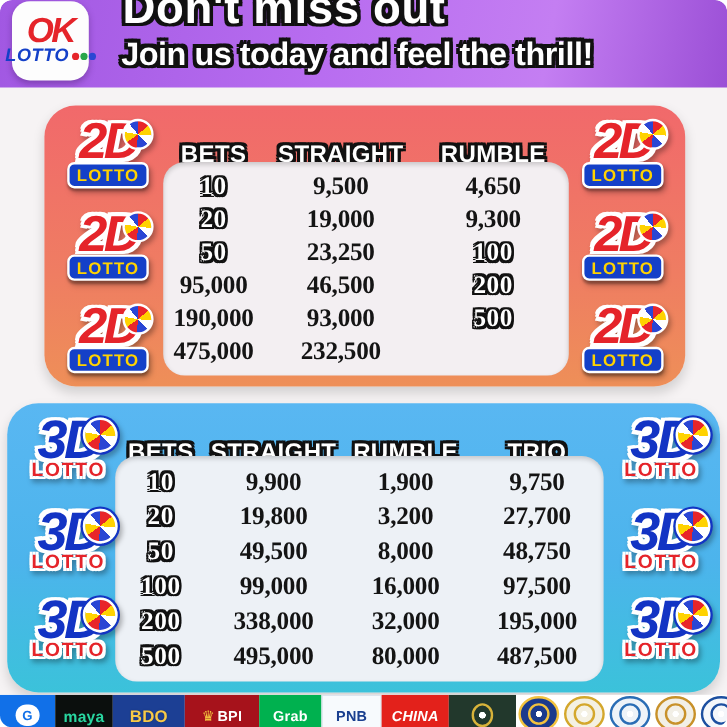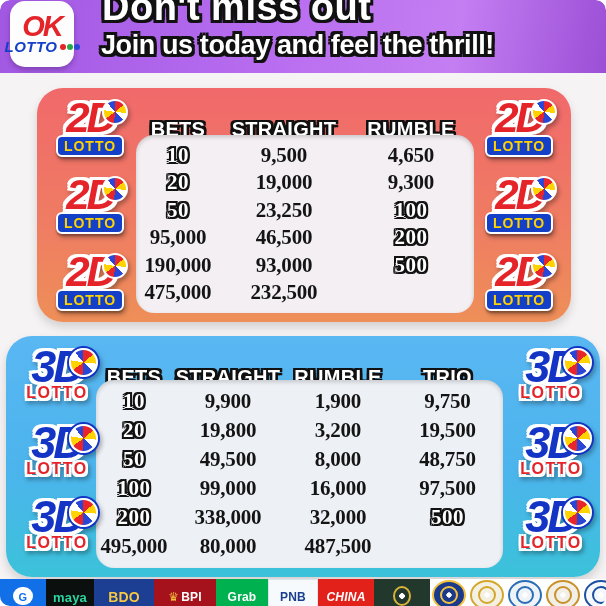--- a/index.html
+++ b/index.html
@@ -196,32 +196,33 @@
         <div class="col-head" data-name="column-header-trio">TRIO</div>
       </div>
     <div class="table table-3d" data-name="payout-table-3d">
         <div class="cell bet-cell" data-name="bet-amount">10</div>
         <div class="cell val-cell" data-name="straight-payout">9,900</div>
         <div class="cell val-cell" data-name="rumble-payout">1,900</div>
         <div class="cell val-cell" data-name="trio-payout">9,750</div>
         <div class="cell bet-cell" data-name="bet-amount">20</div>
         <div class="cell val-cell" data-name="straight-payout">19,800</div>
         <div class="cell val-cell" data-name="rumble-payout">3,200</div>
-        <div class="cell val-cell" data-name="trio-payout">19,500</div>
+        <div class="cell val-cell" data-name="trio-payout">27,700</div>
         <div class="cell bet-cell" data-name="bet-amount">50</div>
         <div class="cell val-cell" data-name="straight-payout">49,500</div>
         <div class="cell val-cell" data-name="rumble-payout">8,000</div>
         <div class="cell val-cell" data-name="trio-payout">48,750</div>
         <div class="cell bet-cell" data-name="bet-amount">100</div>
         <div class="cell val-cell" data-name="straight-payout">99,000</div>
         <div class="cell val-cell" data-name="rumble-payout">16,000</div>
         <div class="cell val-cell" data-name="trio-payout">97,500</div>
         <div class="cell bet-cell" data-name="bet-amount">200</div>
         <div class="cell val-cell" data-name="straight-payout">338,000</div>
         <div class="cell val-cell" data-name="rumble-payout">32,000</div>
+        <div class="cell val-cell" data-name="trio-payout">195,000</div>
         <div class="cell bet-cell" data-name="bet-amount">500</div>
         <div class="cell val-cell" data-name="straight-payout">495,000</div>
         <div class="cell val-cell" data-name="rumble-payout">80,000</div>
         <div class="cell val-cell" data-name="trio-payout">487,500</div>
       </div>
 
     <div class="game-logo g3d p3-l1" data-name="3d-lotto-logo">
       <span class="game-text" data-name="3d-game-text">3D</span>
       <span class="pinwheel" data-name="pinwheel-icon"></span>
       <span class="lotto-red" data-name="lotto-label">LOTTO</span>

